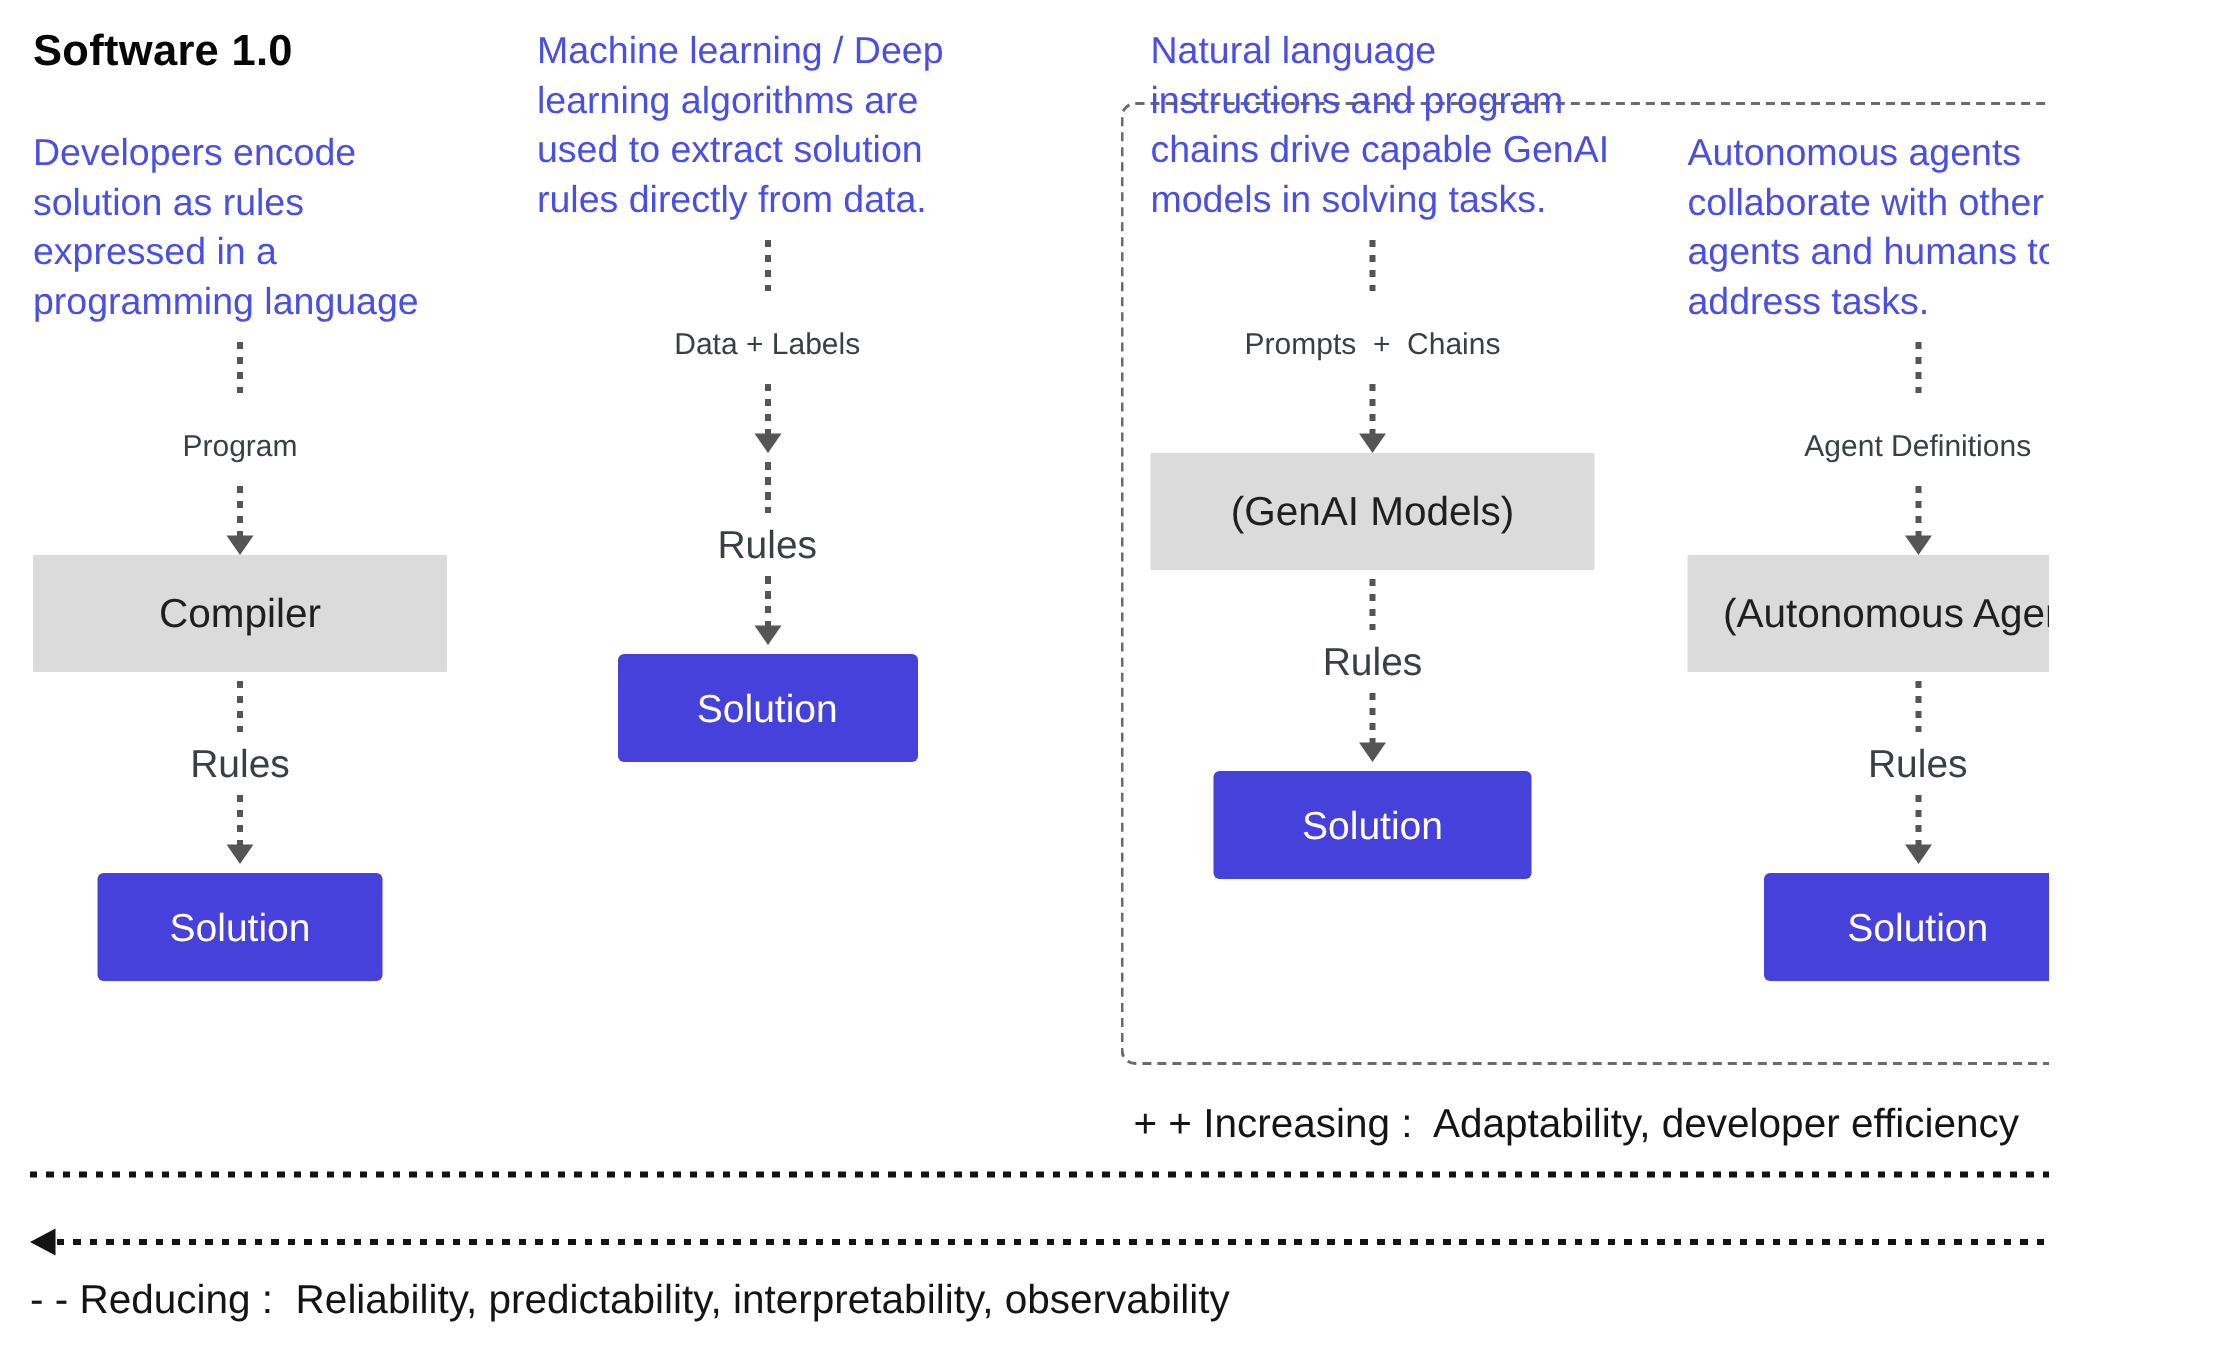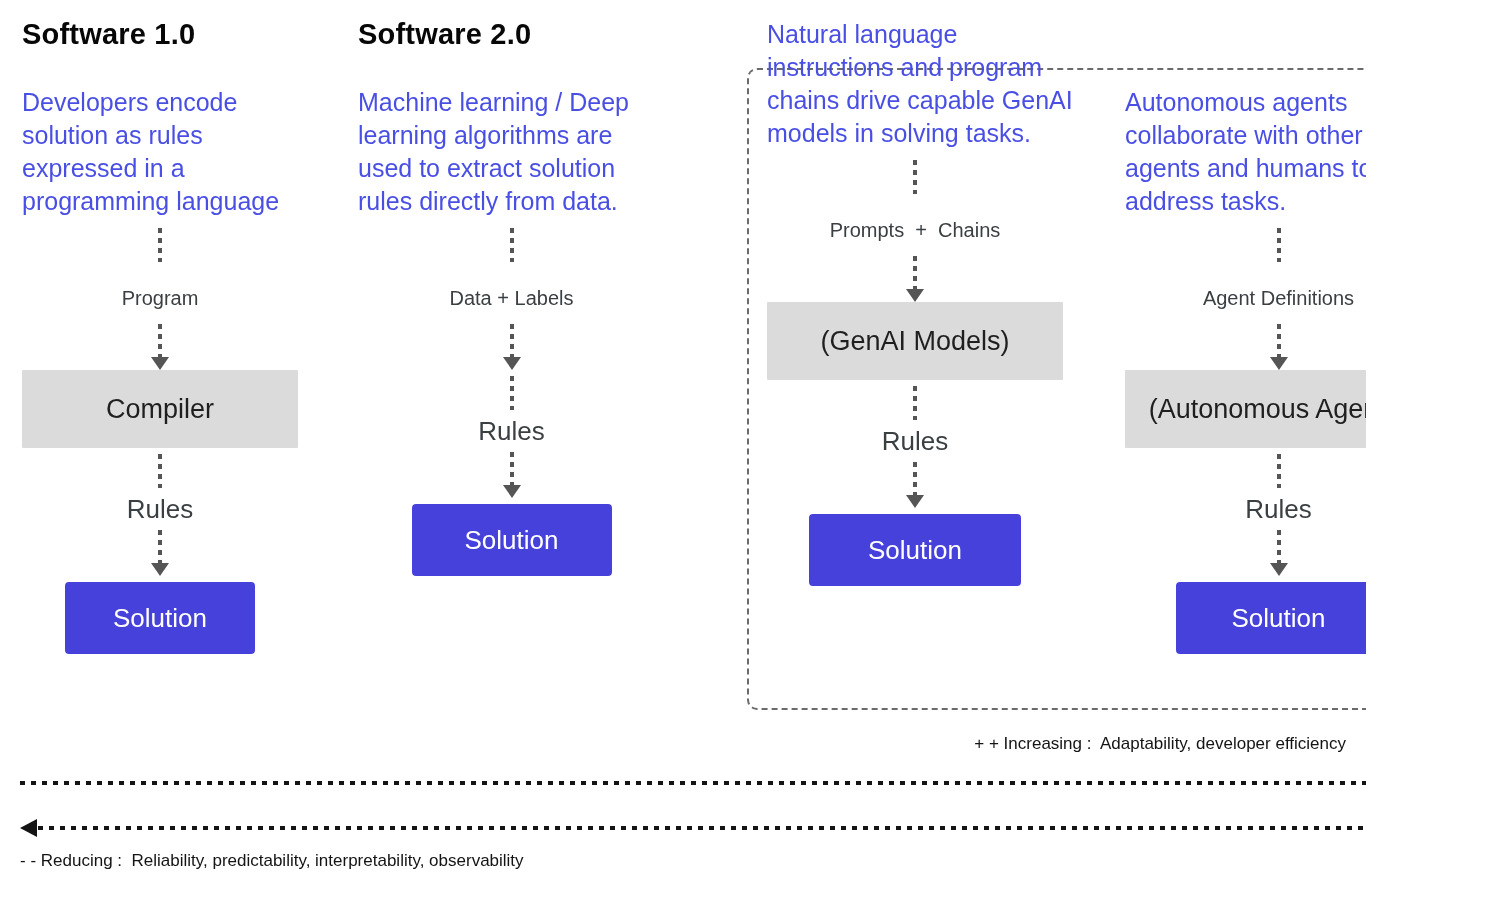--- a/index.html
+++ b/index.html
@@ -89,21 +89,21 @@
     border-radius: 4px;
     background: var(--button-blue, #473FDB);
     color: #ffffff;
     font-size: 26px;
     display: flex; align-items: center; justify-content: center;
   }
 
   
   .axis-note {
     position: absolute;
-    font-size: 17px;
+    font-size: 27px;
     color: var(--axis-black, #141414);
     white-space: pre;
   }
   .axis-note.increasing { right: 20px; top: 734px; }
   .axis-note.reducing  { left: 20px;  top: 851px; }
   .hline {
     position: absolute;
     height: 4px;
     background: repeating-linear-gradient(90deg, var(--axis-black,#141414) 0 5px, transparent 5px 11px);
   }
@@ -147,21 +147,20 @@
     <div class="vline gap-above"></div>
     <div class="flow-label rules">Rules</div>
     <div class="varrow">
       <div class="vline"></div>
       <div class="ahead"></div>
     </div>
     <div class="solution" style="width:190px">Solution</div>
   </section>
 
   <section class="col" style="left:358px;width:307px">
-    <h2 class="title">Software 2.0</h2>
     <p class="desc">Machine learning / Deep
 learning algorithms are
 used to extract solution
 rules directly from data.</p>
     <div class="vline gap-below"></div>
     <div class="flow-label">Data + Labels</div>
     <div class="varrow">
       <div class="vline"></div>
       <div class="ahead"></div>
     </div>

